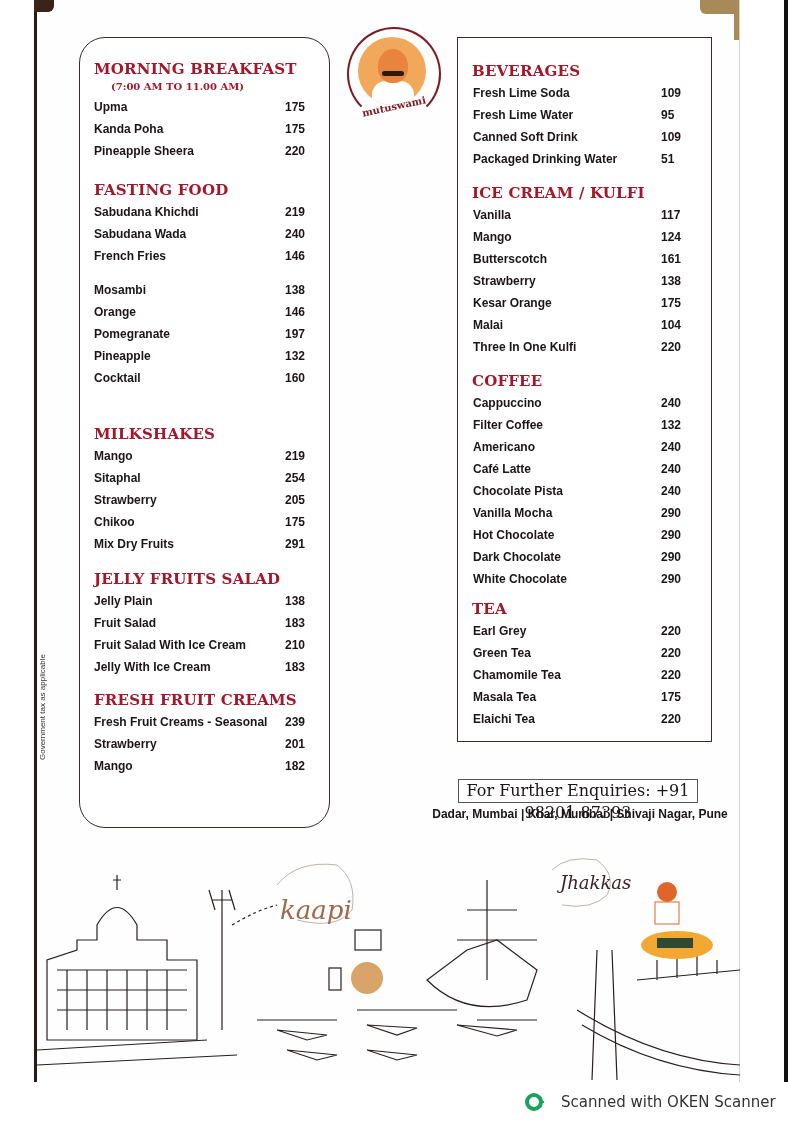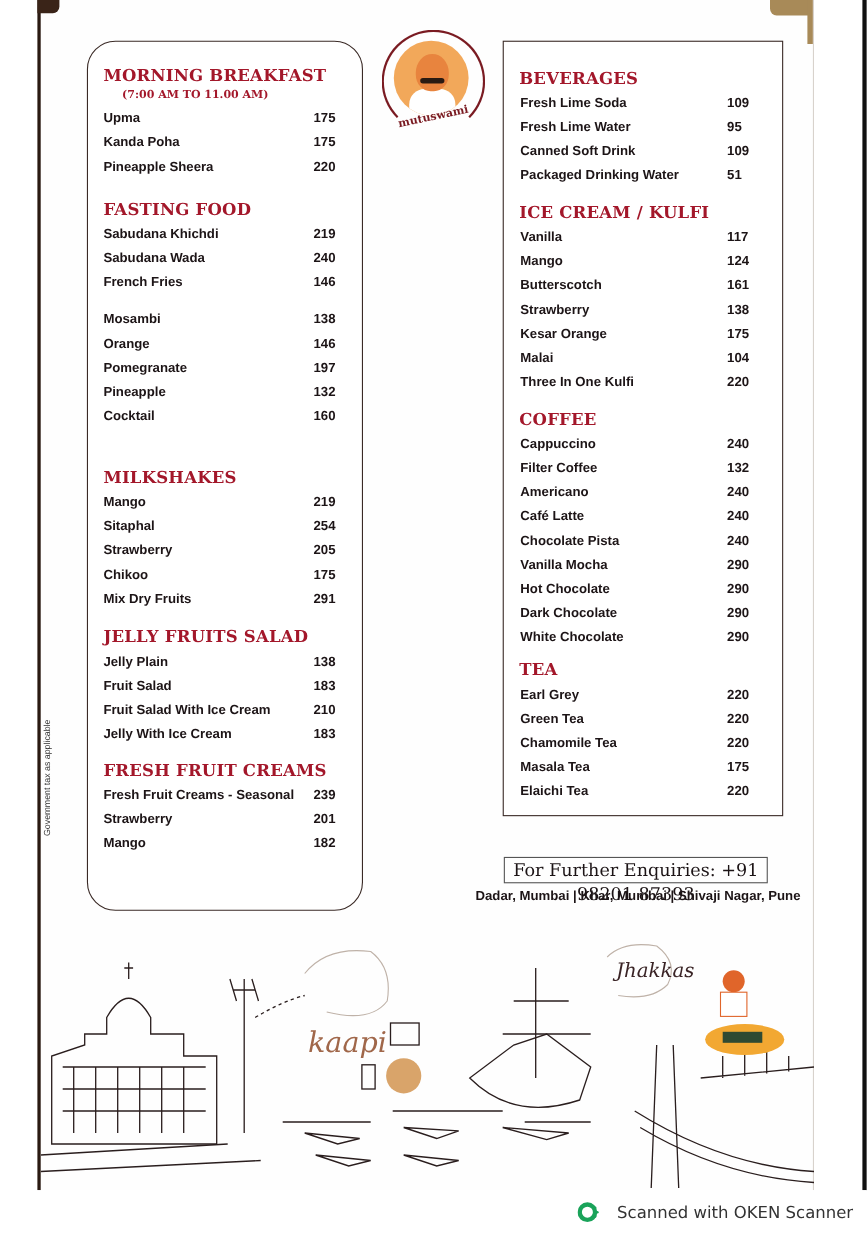--- a/index.html
+++ b/index.html
@@ -71,21 +71,21 @@
     font-family: "DejaVu Serif", serif; font-size: 16px; line-height: 22px; color: #1c1416;
   }
   .locations {
     position: absolute; left: 430px; top: 807px; width: 300px; text-align: center;
     font-size: 12px; font-weight: bold; color: #1c1416;
   }
 
   .illustration { position: absolute; left: 37px; top: 850px; width: 703px; height: 232px; }
   .illustration svg { width: 100%; height: 100%; }
   .kaapi-label {
-    position: absolute; left: 280px; top: 933px; font-family: "DejaVu Serif", serif;
+    position: absolute; left: 280px; top: 895px; font-family: "DejaVu Serif", serif;
     font-style: italic; font-size: 26px; color: #a0674a;
   }
   .jhakkas-label {
     position: absolute; left: 560px; top: 872px; font-family: "DejaVu Serif", serif;
     font-style: italic; font-size: 18px; color: #3a2426;
   }
 
   .footer {
     position: absolute; left: 0; top: 1082px; width: 788px; height: 46px; background: #fff;
   }

